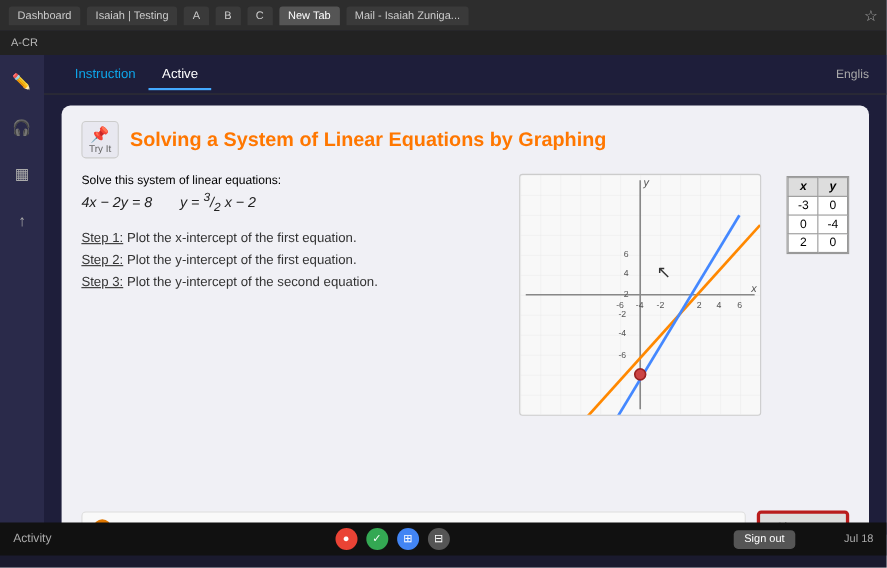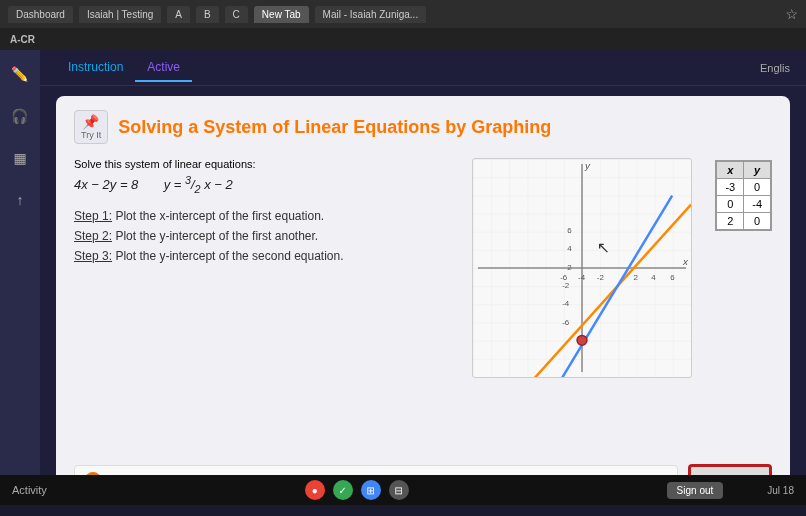--- a/index.html
+++ b/index.html
@@ -45,21 +45,21 @@
       width: 100%;
       height: 22px;
       background: #222;
       display: flex;
       align-items: center;
       padding: 0 10px;
     }
     .app-bar-label {
       color: #bbb;
       font-size: 10px;
-      font-weight: bold;
+      font-weight: normal;
     }
 
     
     .main-content {
       display: flex;
       width: 100%;
       height: calc(516px - 28px - 22px - 30px);
     }
 
     
@@ -102,21 +102,21 @@
       justify-content: space-between;
     }
     .header-tab {
       color: #0ea5e9;
       font-size: 12px;
       padding: 6px 12px;
       cursor: pointer;
     }
     .header-tab.active {
       border-bottom: 2px solid #4af;
-      color: #8b5cf6;
+      color: #ffffff;
     }
     .english-btn {
       color: #aaa;
       font-size: 11px;
     }
 
     
     .lesson-card {
       background: #f0f0f5;
       margin: 10px 16px;
@@ -382,21 +382,21 @@
             </div>
           </div>
 
           <div class="steps">
             <div class="step">
               <span class="step-underline">Step 1:</span>
               <span> Plot the x-intercept of the first equation.</span>
             </div>
             <div class="step">
               <span class="step-underline">Step 2:</span>
-              <span> Plot the y-intercept of the first another.</span>
+              <span> Plot the y-intercept of the first equation.</span>
             </div>
             <div class="step">
               <span class="step-underline">Step 3:</span>
               <span> Plot the y-intercept of the second equation.</span>
             </div>
           </div>
         </div>
 
         <div style="position:relative; width:300px; flex-shrink:0;">
           

